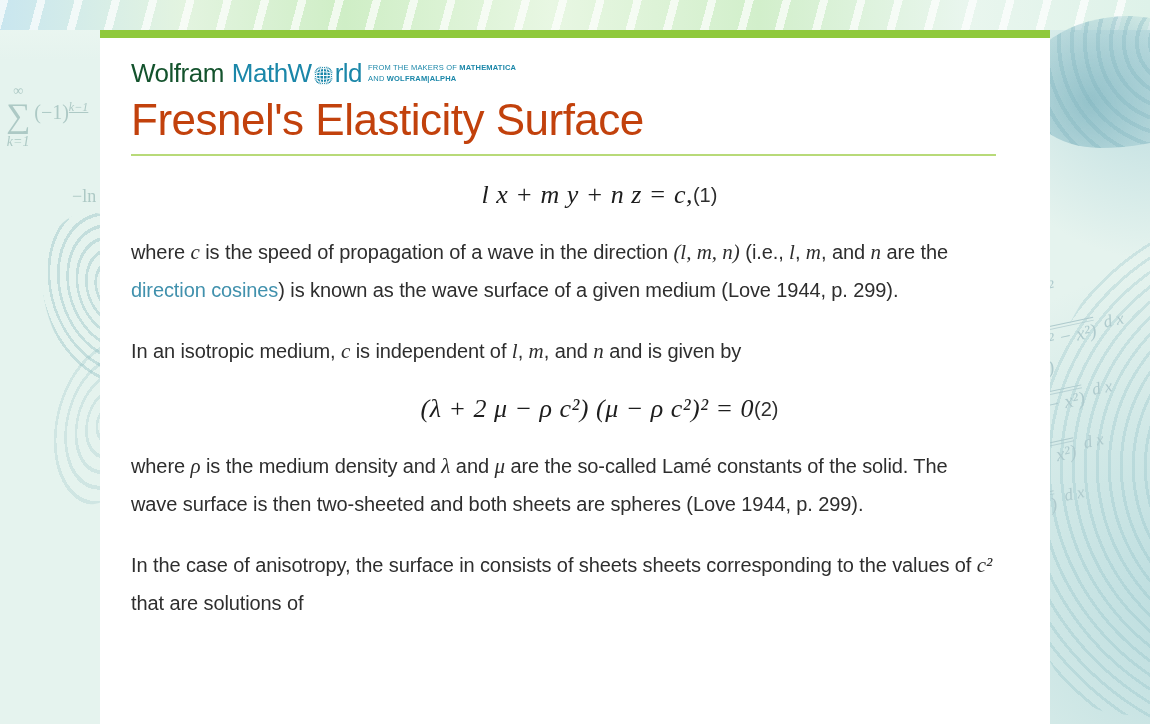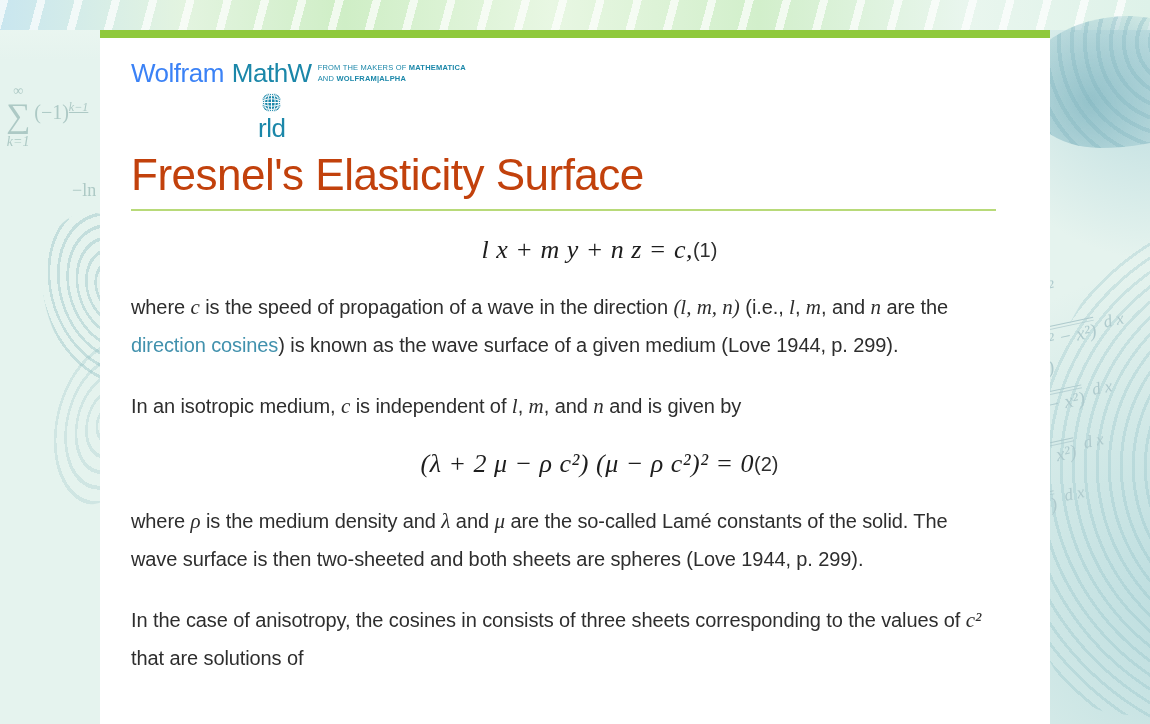--- a/index.html
+++ b/index.html
@@ -19,21 +19,21 @@
     background:repeating-linear-gradient(105deg, rgba(255,255,255,.7) 0 8px, rgba(255,255,255,0) 8px 36px);
   }
   .deco { position:absolute; z-index:1; }
   .sum-formula { left:6px; top:84px; color:#adc9c5; font-family:"Liberation Serif", serif; display:flex; align-items:flex-start; }
   .sum-col { display:flex; flex-direction:column; align-items:center; line-height:1; }
   .sum-inf { font-size:14px; }
   .sum-sigma { font-size:34px; margin:1px 0 2px; }
   .sum-lower { font-size:14px; font-style:italic; }
   .sum-expr { font-size:20px; margin:16px 0 0 4px; }
   .sum-expr sup { font-size:12px; font-style:italic;text-decoration:underline; }
-  .ln-frag { left:72px; top:180px; color:#adc9c5; font-family:"Liberation Serif", serif; font-size:18px; }
+  .ln-frag { left:72px; top:186px; color:#adc9c5; font-family:"Liberation Serif", serif; font-size:18px; }
   .swirl-a { left:46px; top:210px; width:118px; height:180px; border-radius:50%; transform:rotate(-18deg); opacity:.8;
     background:repeating-radial-gradient(ellipse at 62% 45%, rgba(125,178,184,.40) 0 2.5px, rgba(125,178,184,0) 2.5px 9px); }
   .swirl-b { left:56px; top:338px; width:96px; height:168px; border-radius:50%; transform:rotate(14deg); opacity:.55;
     background:repeating-radial-gradient(ellipse at 55% 50%, rgba(125,178,184,.38) 0 2.5px, rgba(125,178,184,0) 2.5px 10px); }
   .blob-tr { left:1022px; top:16px; width:195px; height:132px;
     border-radius:55% 45% 60% 40% / 55% 60% 40% 45%;
     background:
       repeating-radial-gradient(circle at 80% 20%, rgba(120,175,186,.28) 0 4px, rgba(120,175,186,0) 4px 13px),
       radial-gradient(circle at 35% 65%, rgba(134,185,195,.8), rgba(170,208,214,.55) 55%, rgba(170,208,214,0) 80%);
   }
@@ -44,22 +44,22 @@
   .rf { position:absolute; z-index:1; font-family:"Liberation Serif", serif; font-style:italic;
     color:#aecacd; transform:rotate(-12deg); font-size:19px; white-space:nowrap; }
   .rf .bar { border-top:1.5px solid currentColor; position:relative; padding-top:2px; display:inline-block; }
   .rf .bar::before { content:""; position:absolute; left:0; right:0; top:2px; border-top:1.2px solid currentColor; opacity:.75; }
   .rf .dx { margin-left:9px; font-size:17px; position:relative; top:-7px; }
   
   .card { position:absolute; left:100px; top:30px; width:950px; height:700px; background:#ffffff; z-index:2; }
   .greenbar { height:8px; background:#8fc93c; }
   .card-inner { padding:20px 54px 0 31px; }
   .logo-row { display:flex; align-items:flex-start; }
-  .logo-wolfram { font-size:26px; color:#3b82f6; letter-spacing:-.5px; font-weight:500; }
-  .logo-mathworld { font-size:26px; color:#1b87a9; font-weight:500; letter-spacing:-.5px; margin-left:8px; display:flex; align-items:center;flex-direction:column; }
+  .logo-wolfram { font-size:26px; color:#14532d; letter-spacing:-.5px; font-weight:500; }
+  .logo-mathworld { font-size:26px; color:#1b87a9; font-weight:500; letter-spacing:-.5px; margin-left:8px; display:flex; align-items:center; }
   .globe { width:21px; height:21px; margin:3px 1px 0; }
   .tagline { margin:5px 0 0 6px; font-size:7.5px; color:#1b87a9; line-height:1.4; letter-spacing:.2px; }
   .tagline b { font-weight:bold; }
   .title { margin:6px 0 0; font-size:44px; font-weight:400; color:#c2410c; letter-spacing:-.5px; line-height:1.12; }
   .rule { border:none; border-top:2px solid #b8da79; margin:10px 0 0; }
   .para { font-size:20px; color:#2e2e2e; line-height:38px; margin:23px 0 0; letter-spacing:-.1px; }
   .mi { font-family:"Liberation Serif", serif; font-style:italic; font-size:21px; letter-spacing:0; }
   .tlink { color:#4191ad; cursor:pointer; }
   .eq-row { display:flex; justify-content:center; align-items:center; margin:24px 0 22px; }
   .eq { font-family:"Liberation Serif", serif; font-style:italic; font-size:26px; color:#1e1e1e; padding-left:72px; letter-spacing:.5px; }
@@ -134,17 +134,17 @@
 
       <p class="para"><span>In an isotropic medium, </span><span class="mi">c</span><span> is independent of </span><span class="mi">l</span><span>, </span><span class="mi">m</span><span>, and </span><span class="mi">n</span><span> and is given by</span></p>
 
       <div class="eq-row">
         <span class="eq">(λ + 2 μ − ρ c²) (μ − ρ c²)² = 0</span>
         <span class="eq-num">(2)</span>
       </div>
 
       <p class="para"><span>where </span><span class="mi">ρ</span><span> is the medium density and </span><span class="mi">λ</span><span> and </span><span class="mi">μ</span><span> are the so-called Lamé constants of the solid. The wave surface is then two-sheeted and both sheets are spheres (Love 1944, p. 299).</span></p>
 
-      <p class="para"><span>In the case of anisotropy, the cosines in consists of three sheets corresponding to the values of </span><span class="mi">c²</span><span> that are solutions of</span></p>
+      <p class="para"><span>In the case of anisotropy, the surface in consists of sheets sheets corresponding to the values of </span><span class="mi">c²</span><span> that are solutions of</span></p>
 
     </div>
   </div>
 </div>
 
 </body></html>

